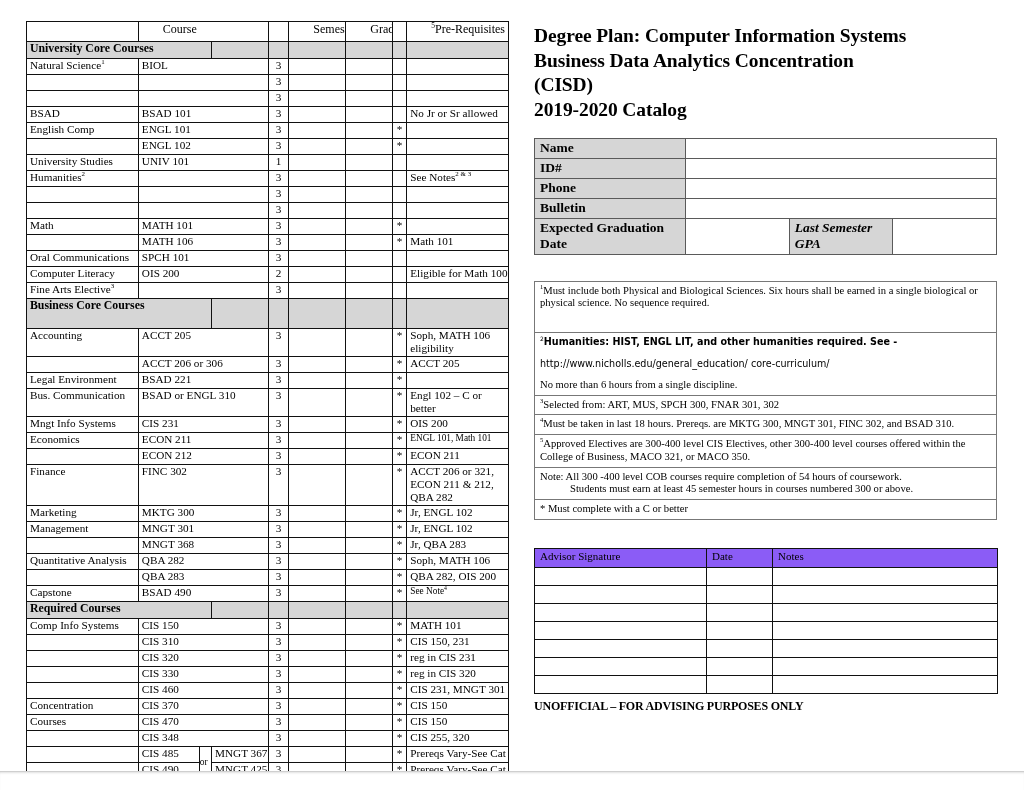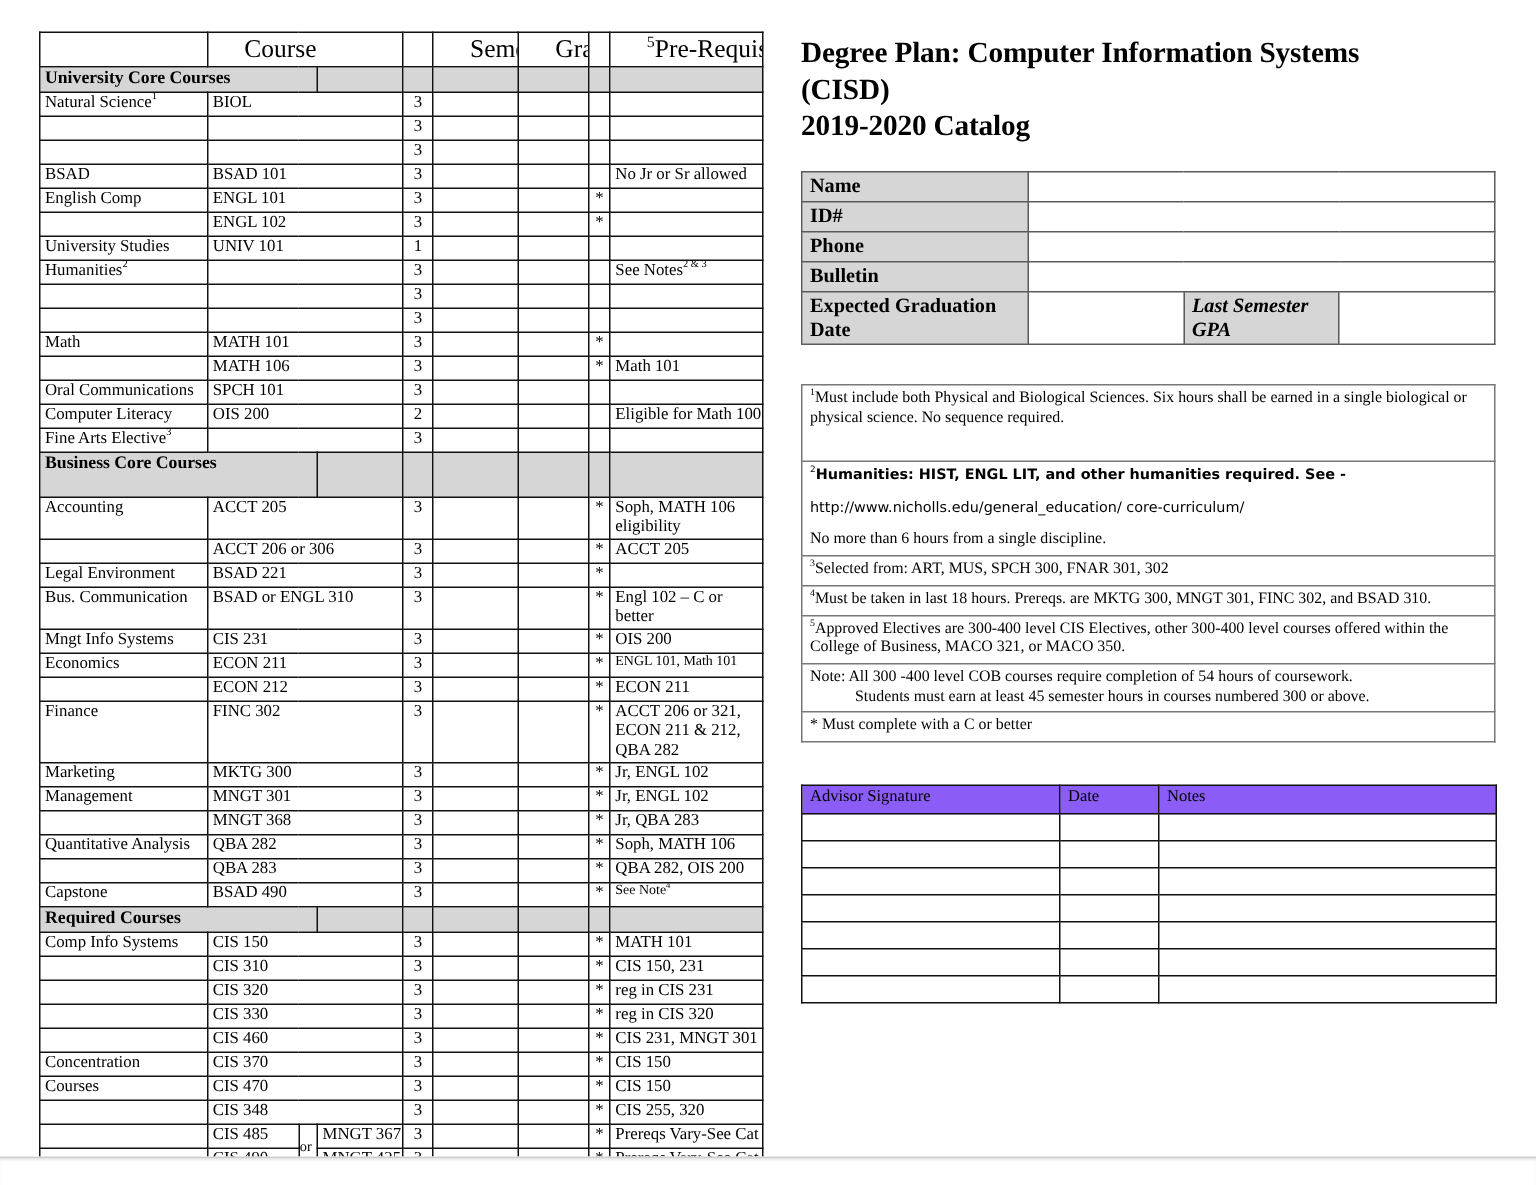--- a/index.html
+++ b/index.html
@@ -61,21 +61,21 @@
   .c-course { width: 60px; }
   .c-or     { width: 12px; }
   .c-course2{ width: 56px; }
   .c-hrs    { width: 20px; text-align: center !important; }
   .c-sem    { width: 56px; }
   .c-grade  { width: 46px; }
   .c-star   { width: 14px; text-align: center !important; }
   .c-pre    { width: 100px; }
 
   table.course-table thead td {
-    font-size: 17px;
+    font-size: 12px;
     padding-top: 1px;
     padding-bottom: 2px;
     height: 16px;
     padding-left: 24px;
   }
   td.hdr-center { text-align: right; }
 
   tr.band td {
     background: #d6d6d6;
     font-weight: bold;
@@ -619,20 +619,21 @@
             <td>Prereqs Vary-See Cat</td>
           </tr>
         </tbody>
     </table>
   </div>
 
   <div class="right-col">
 
     <div class="doc-title">
       <span class="ln">Degree Plan: Computer Information Systems</span>
+      <span class="ln">Business Data Analytics Concentration</span>
       <span class="ln">(CISD)</span>
       <span class="ln">2019-2020 Catalog</span>
     </div>
 
     <table class="info-table">
       <tbody>
           <tr>
         <td class="lbl">Name</td>
         <td colspan="3"></td>
       </tr>
@@ -741,16 +742,17 @@
             <td></td>
           </tr>
           <tr>
             <td></td>
             <td></td>
             <td></td>
           </tr>
         </tbody>
     </table>
 
+    <div class="unofficial">UNOFFICIAL – FOR ADVISING PURPOSES ONLY</div>
   </div>
 
   <div class="page-edge"></div>
 </div>
 
 </body></html>

